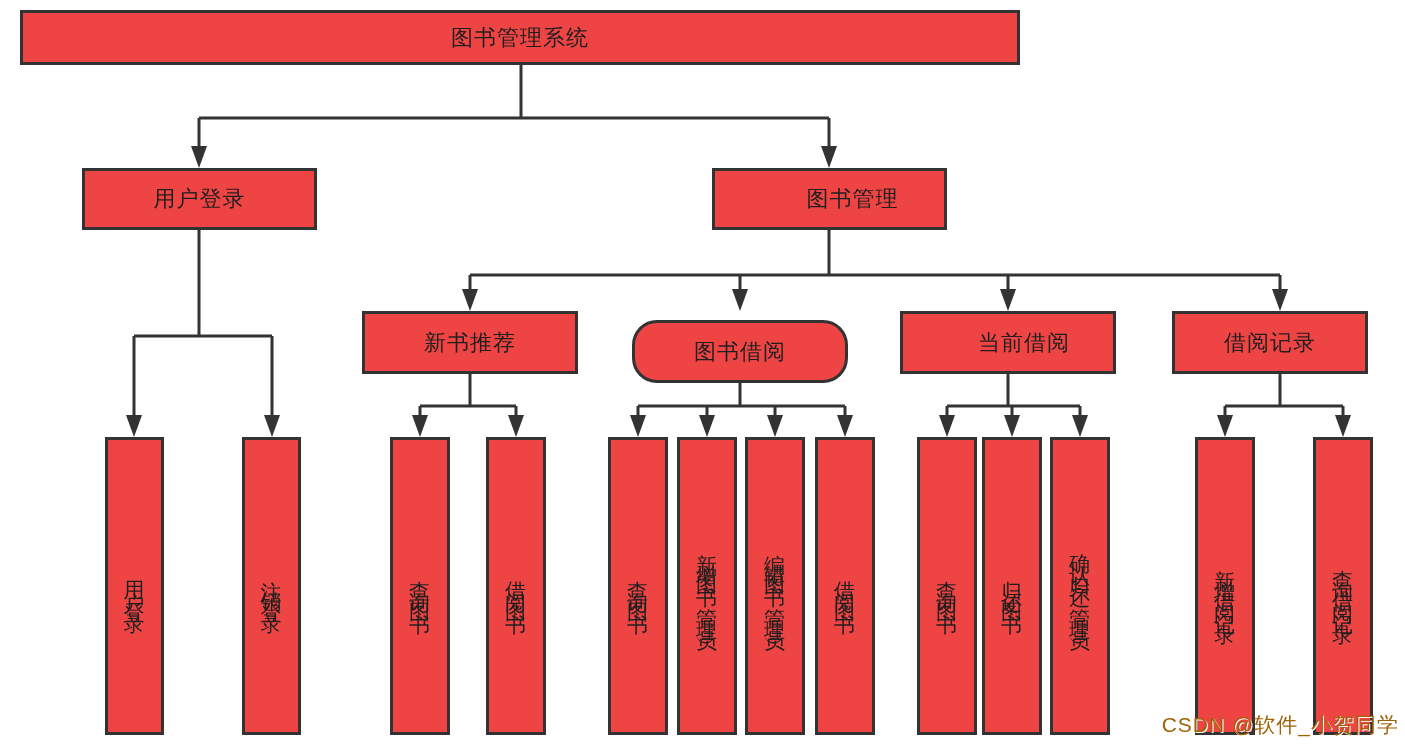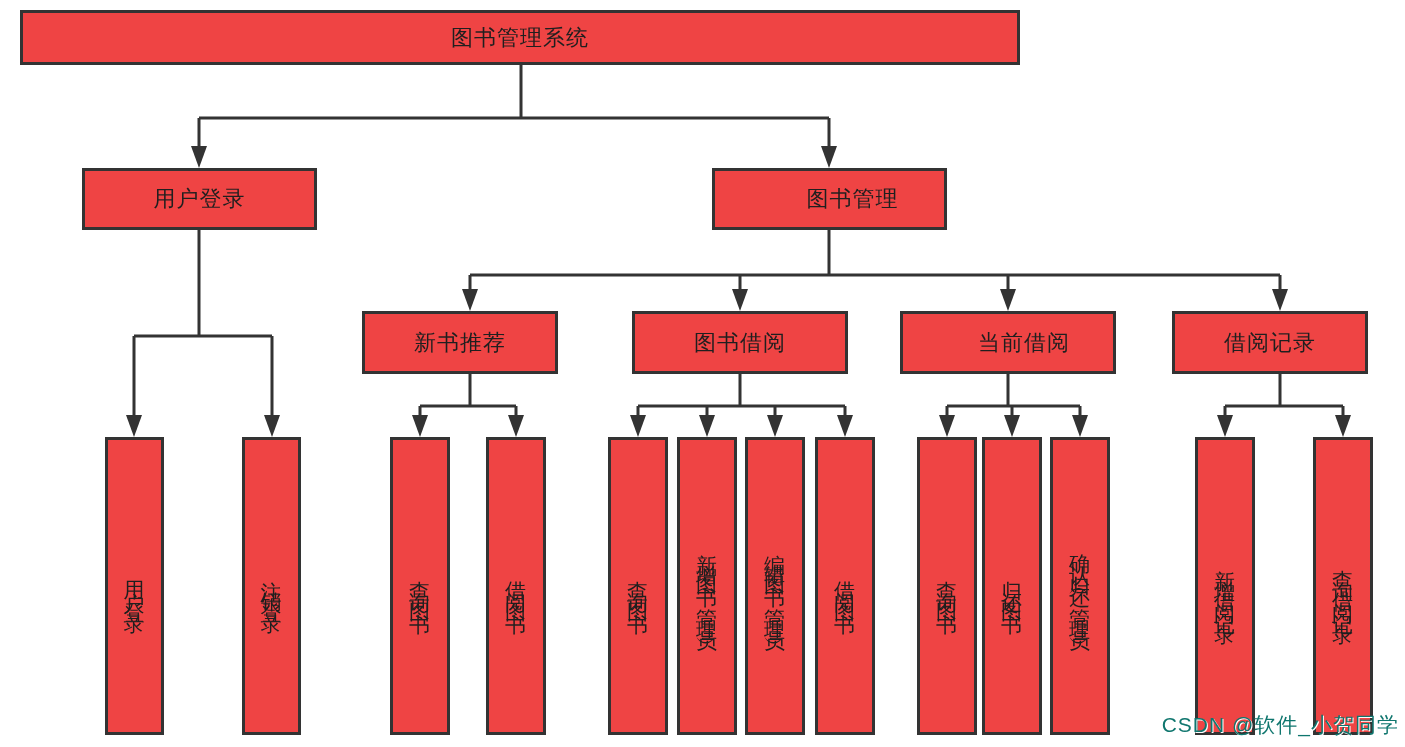--- a/index.html
+++ b/index.html
@@ -47,21 +47,21 @@
     white-space: nowrap;
   }
   .box.title span {
     font-size: 22px;
   }
   #watermark {
     position: absolute;
     right: 6px;
     bottom: 8px;
     font-size: 21px;
-    color: #0f766e;
+    color: #a16207;
     letter-spacing: 1px;
     z-index: 5;
     text-shadow: 1px 1px 0 #ffffff;
     white-space: nowrap;
   }
 </style>
 </head>
 <body>
 
 <div id="stage">
@@ -101,24 +101,24 @@
     <span>图书管理系统</span>
   </div>
 
   <div class="box h" style="left:82px; top:168px; width:235px; height:62px;">
     <span>用户登录</span>
   </div>
   <div class="box h" style="left:712px; top:168px; width:235px; height:62px;padding-left:46px;">
     <span>图书管理</span>
   </div>
 
-  <div class="box h" style="left:362px; top:311px; width:196px; height:63px;">
+  <div class="box h" style="left:362px; top:311px; width:216px; height:63px;">
     <span>新书推荐</span>
   </div>
-  <div class="box h" style="left:632px; top:311px; width:216px; height:63px;">
+  <div class="box h" style="left:632px; top:320px; width:216px; height:63px;border-radius:25px;">
     <span>图书借阅</span>
   </div>
   <div class="box h" style="left:900px; top:311px; width:216px; height:63px;padding-left:32px;">
     <span>当前借阅</span>
   </div>
   <div class="box h" style="left:1172px; top:311px; width:196px; height:63px;">
     <span>借阅记录</span>
   </div>
 
   <div class="box v" style="left:105px; top:437px; width:59px; height:298px;">

